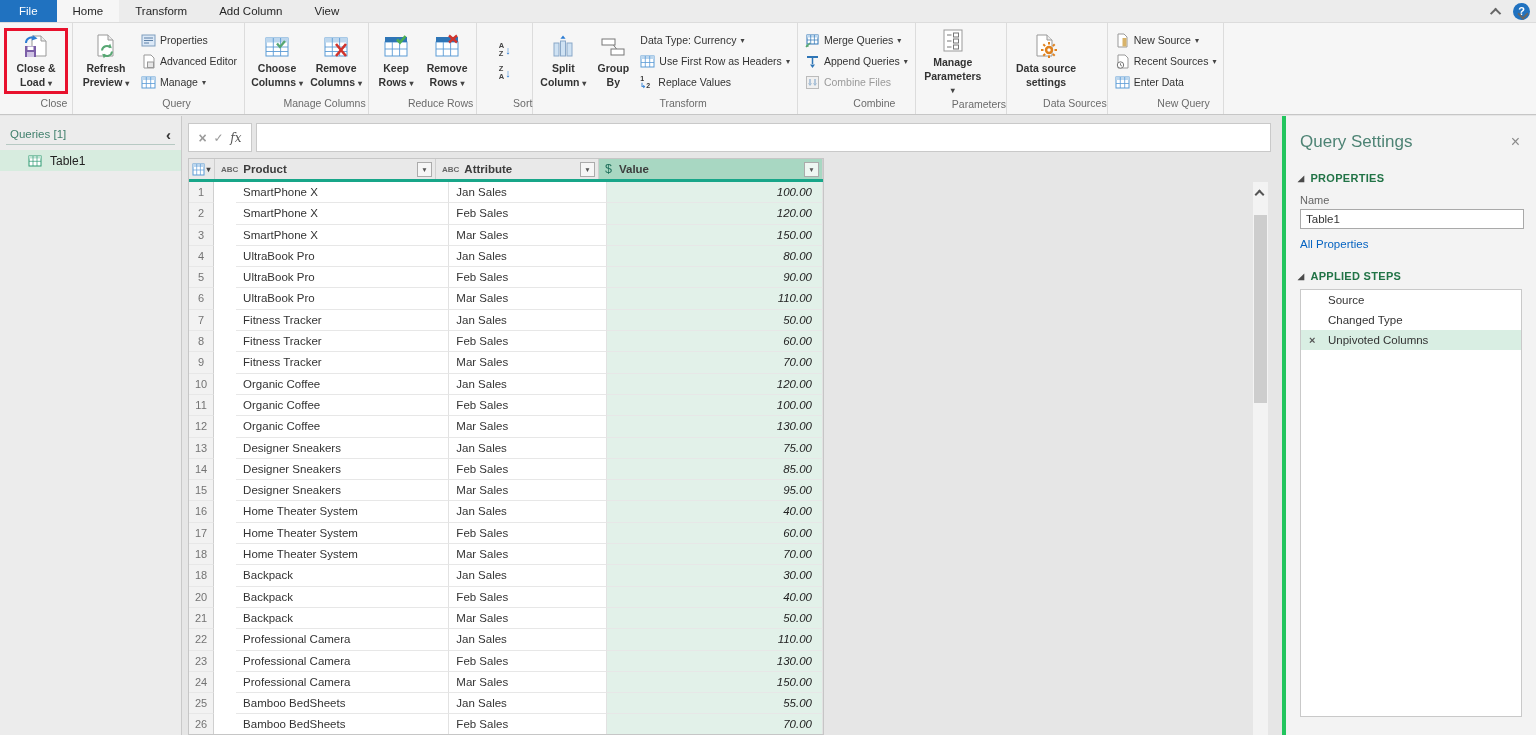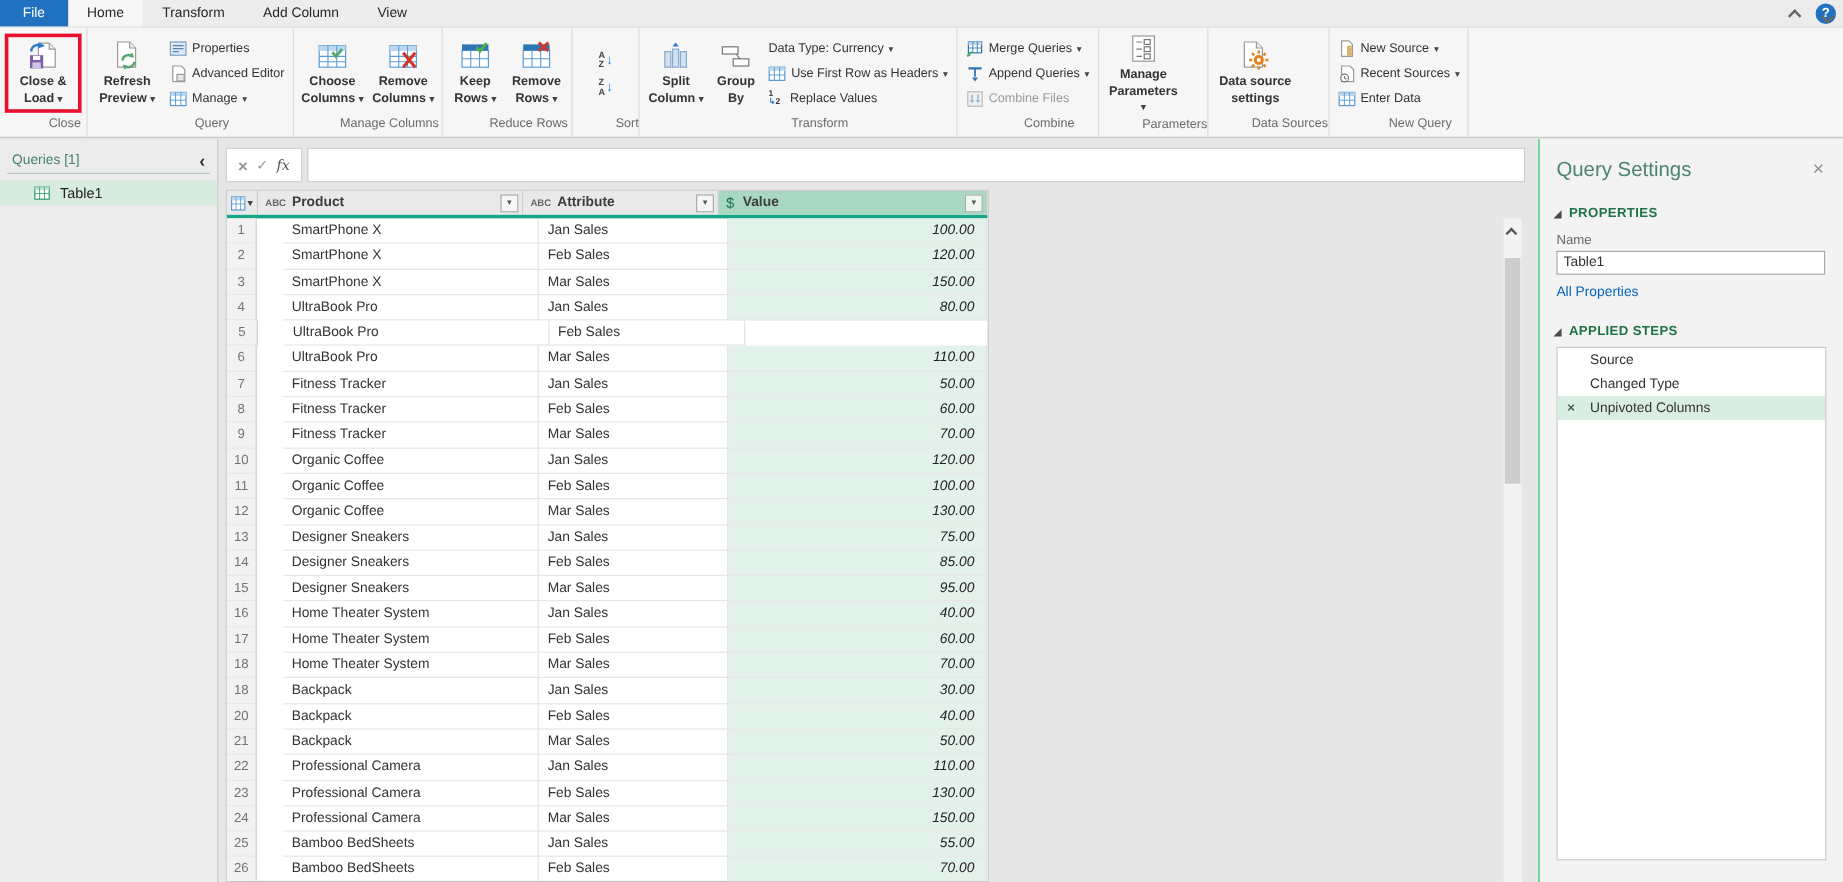--- a/index.html
+++ b/index.html
@@ -83,21 +83,21 @@
   .c3 { width:224px; padding-right:10px; text-align:right; font-style:italic; background:#e2f1e9; color:#222; }
 
   
   .vscroll { position:absolute; left:1253px; top:182px; width:15px; bottom:0; background:#f3f3f3; }
   .vs-up { position:absolute; top:9px; left:3px; width:7px; height:7px;
     border-left:2px solid #555; border-top:2px solid #555; transform:rotate(45deg); }
   .vs-thumb { position:absolute; top:33px; left:1px; width:13px; height:188px; background:#cdcdcd; }
 
   
   .qs-panel { position:absolute; left:1282px; top:116px; width:254px; bottom:0;
-    background:#f3f3f3; border-left:1px solid #22c55e; }
+    background:#f3f3f3; border-left:4px solid #22c55e; }
   .qs-title-row { display:flex; align-items:center; padding:16px 16px 0 14px; }
   .qs-title { font-size:17px; color:#4d8374; }
   .qs-close { margin-left:auto; color:#8a8a8a; font-size:16px; line-height:14px; }
   .qs-section { display:flex; align-items:center; gap:6px; padding:0 12px; margin-top:20px;
     color:#217346; font-weight:bold; font-size:11px; letter-spacing:.3px; }
   .tri { color:#4a4a4a; font-size:8px; }
   .qs-name-label { margin:10px 14px 3px; color:#666; font-size:11px; font-weight:normal; }
   .qs-input { display:block; margin:0 14px; width:224px; height:20px; border:1px solid #a9a9a9;
     font-family:"Liberation Sans", sans-serif; font-size:11.5px; padding:1px 5px; color:#333; }
   .qs-link { margin:9px 14px 0; color:#0563c1; font-size:11.5px; }
@@ -491,20 +491,21 @@
         <div class="cell rn">4</div>
         <div class="cell c1">UltraBook Pro</div>
         <div class="cell c2">Jan Sales</div>
         <div class="cell c3">80.00</div>
       </div>
 
       <div class="trow">
         <div class="cell rn">5</div>
         <div class="cell c1">UltraBook Pro</div>
         <div class="cell c2">Feb Sales</div>
+        <div class="cell c3">90.00</div>
       </div>
 
       <div class="trow">
         <div class="cell rn">6</div>
         <div class="cell c1">UltraBook Pro</div>
         <div class="cell c2">Mar Sales</div>
         <div class="cell c3">110.00</div>
       </div>
 
       <div class="trow">

